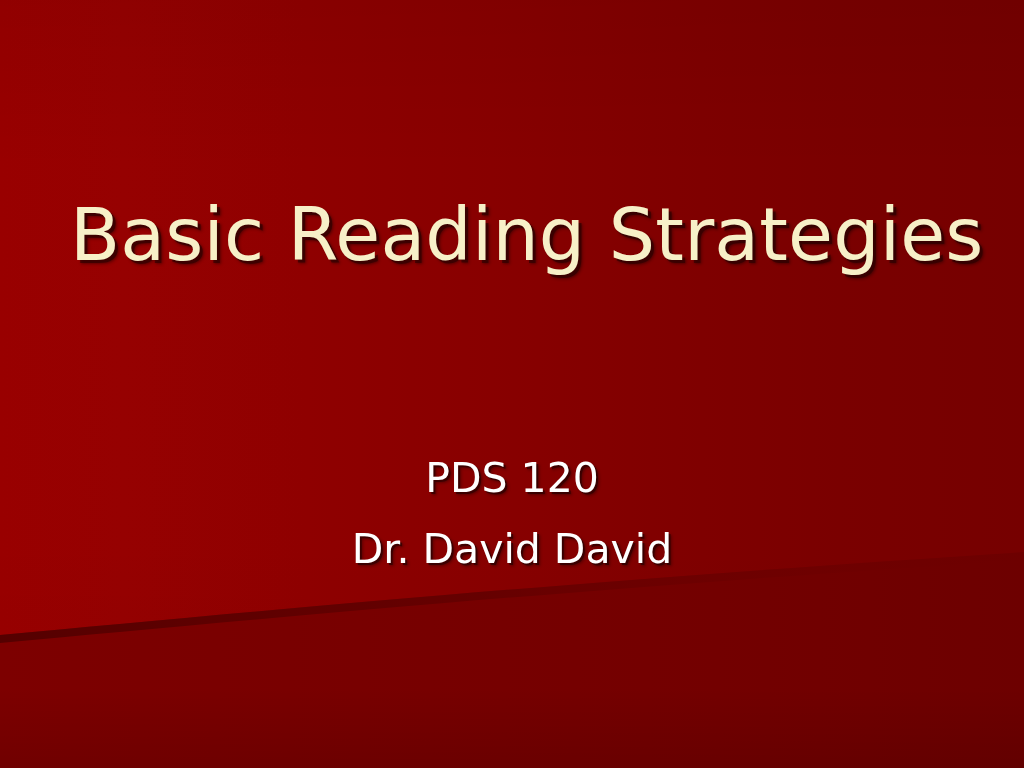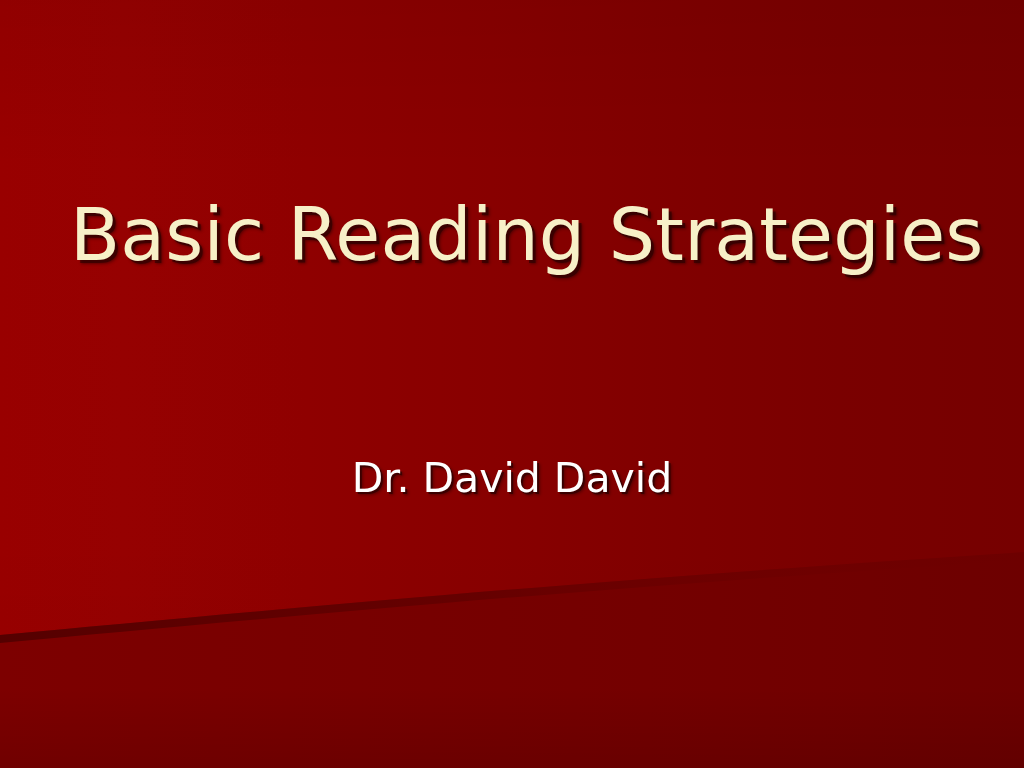--- a/index.html
+++ b/index.html
@@ -134,16 +134,17 @@
 
       <rect x="0" y="150" width="1024" height="80" fill="url(#footGrad)"></rect>
     </svg>
   </div>
 
   <div class="title-block">
     <h1 class="title">Basic Reading Strategies</h1>
   </div>
 
   <div class="subtitle-block">
+    <p class="subtitle-line">PDS 120</p>
     <p class="subtitle-line">Dr. David David</p>
   </div>
 
 </div>
 
 </body></html>

